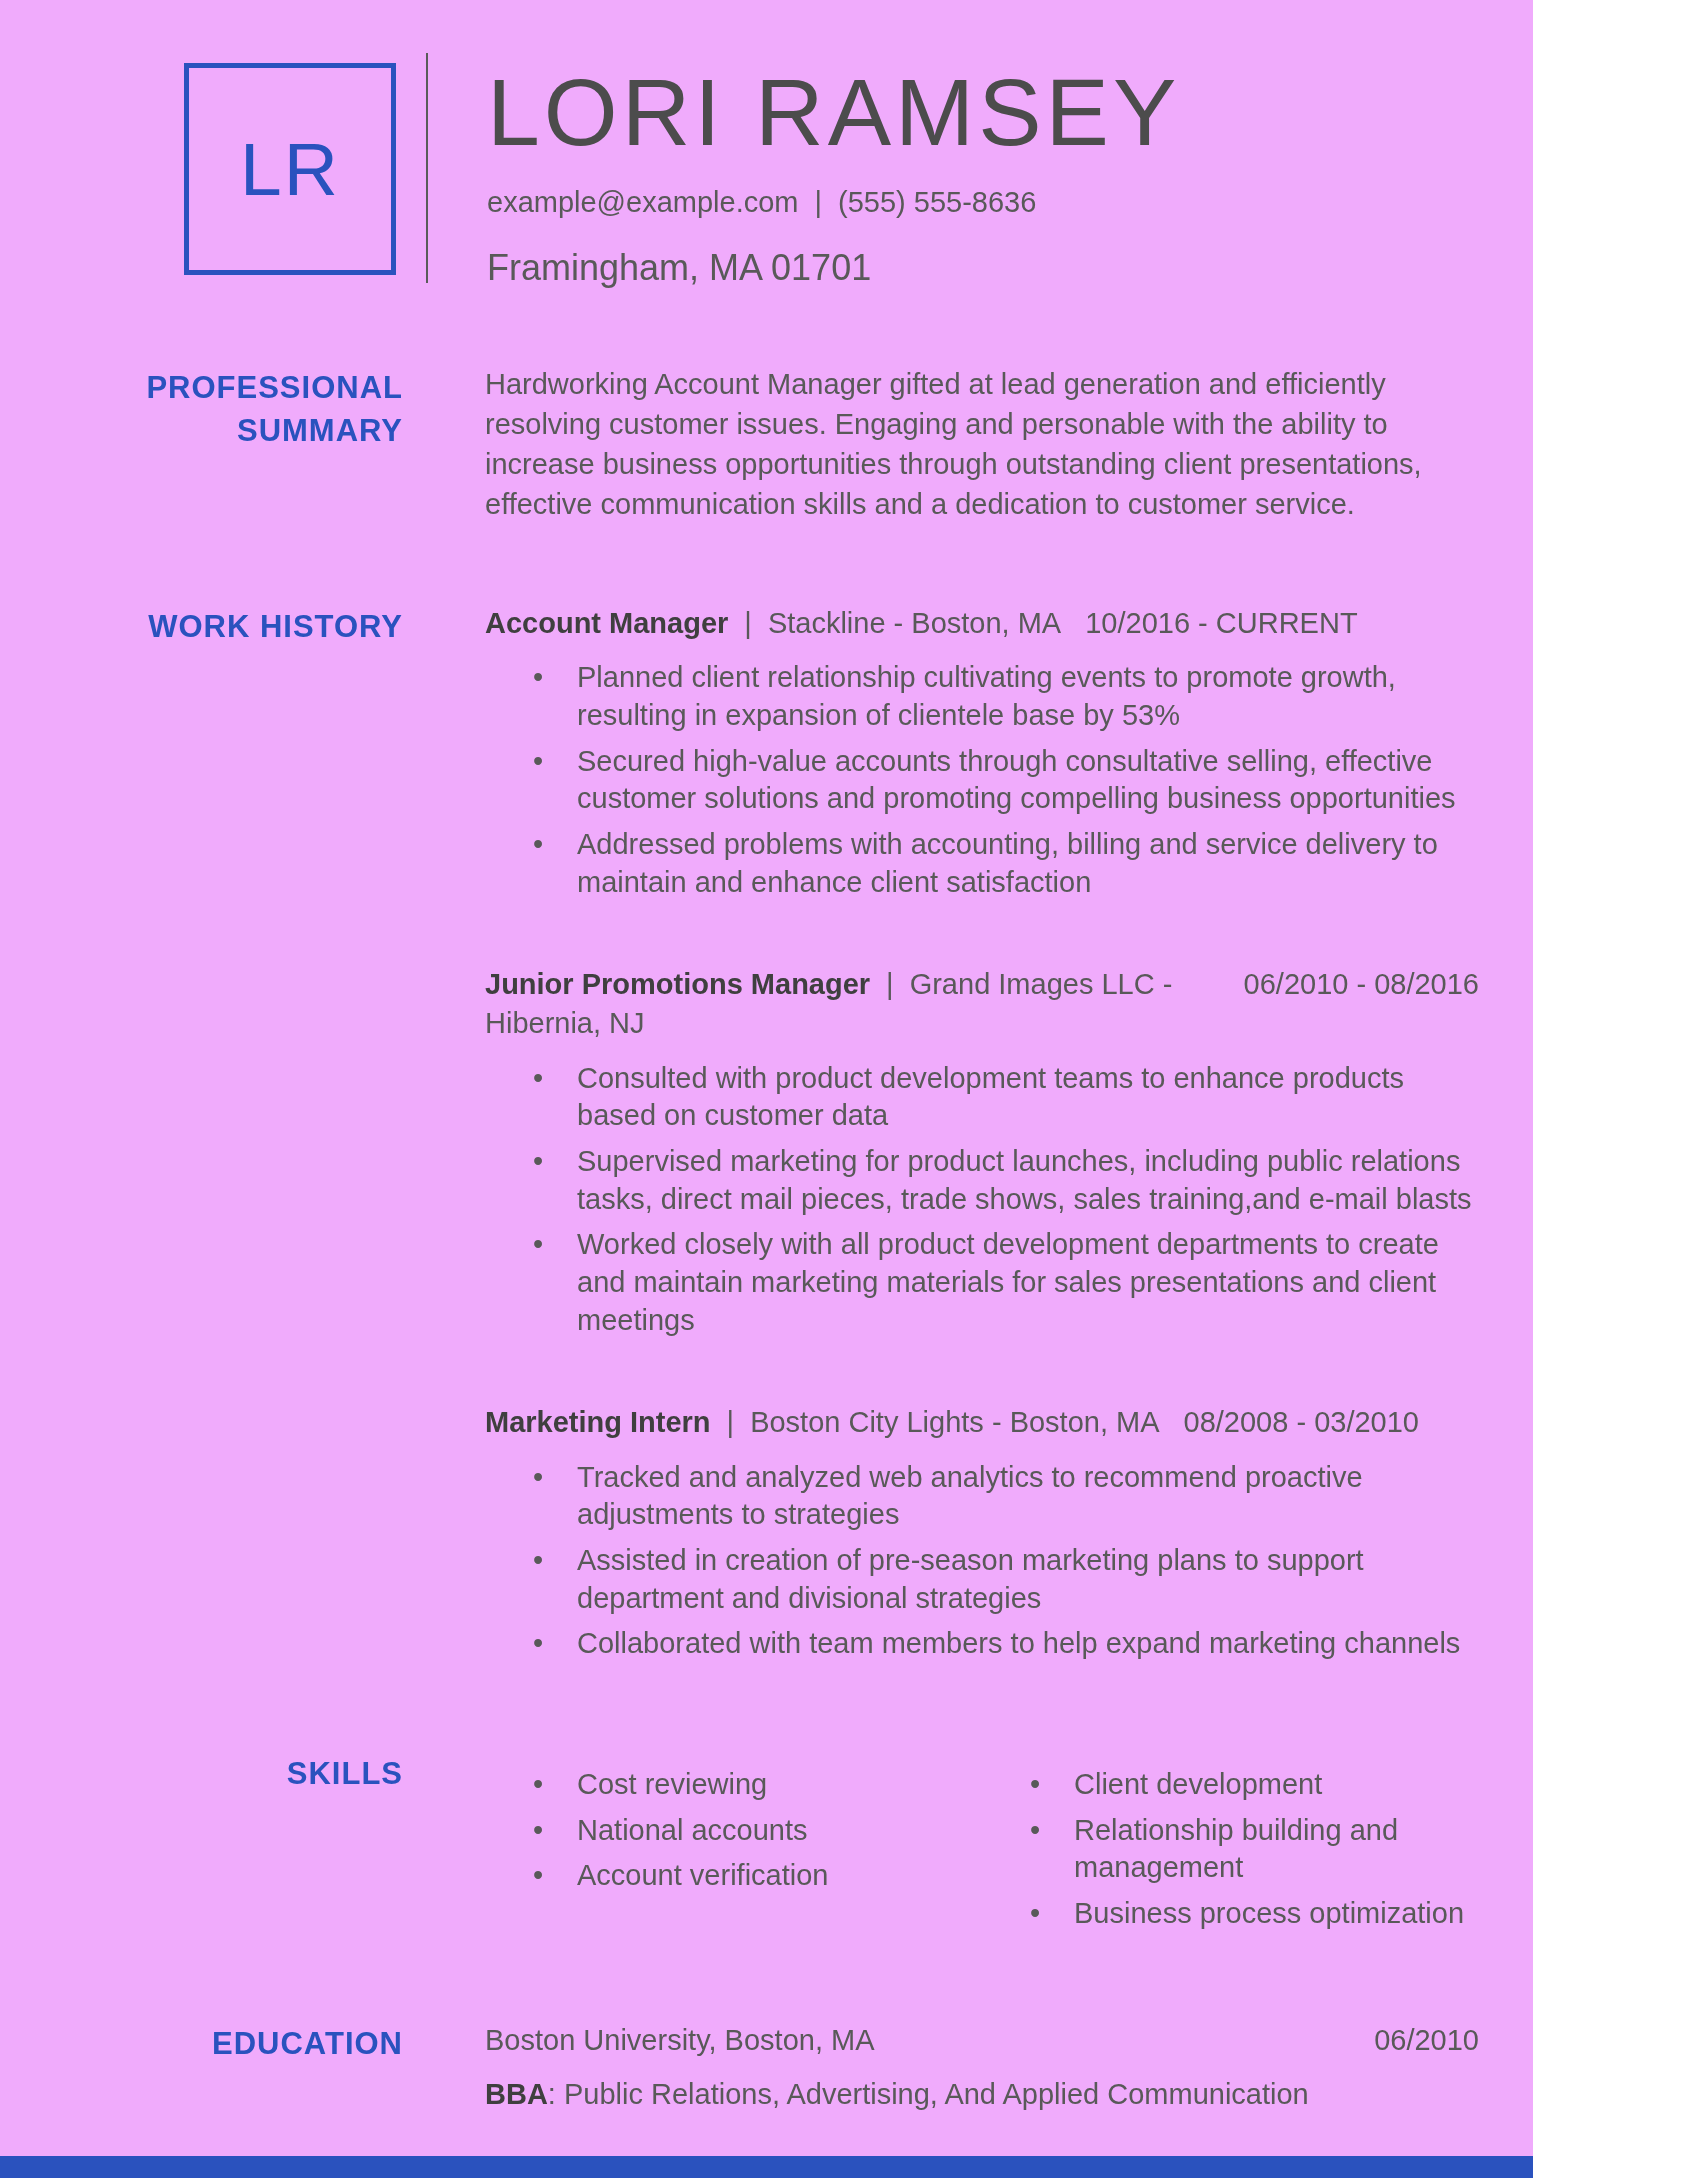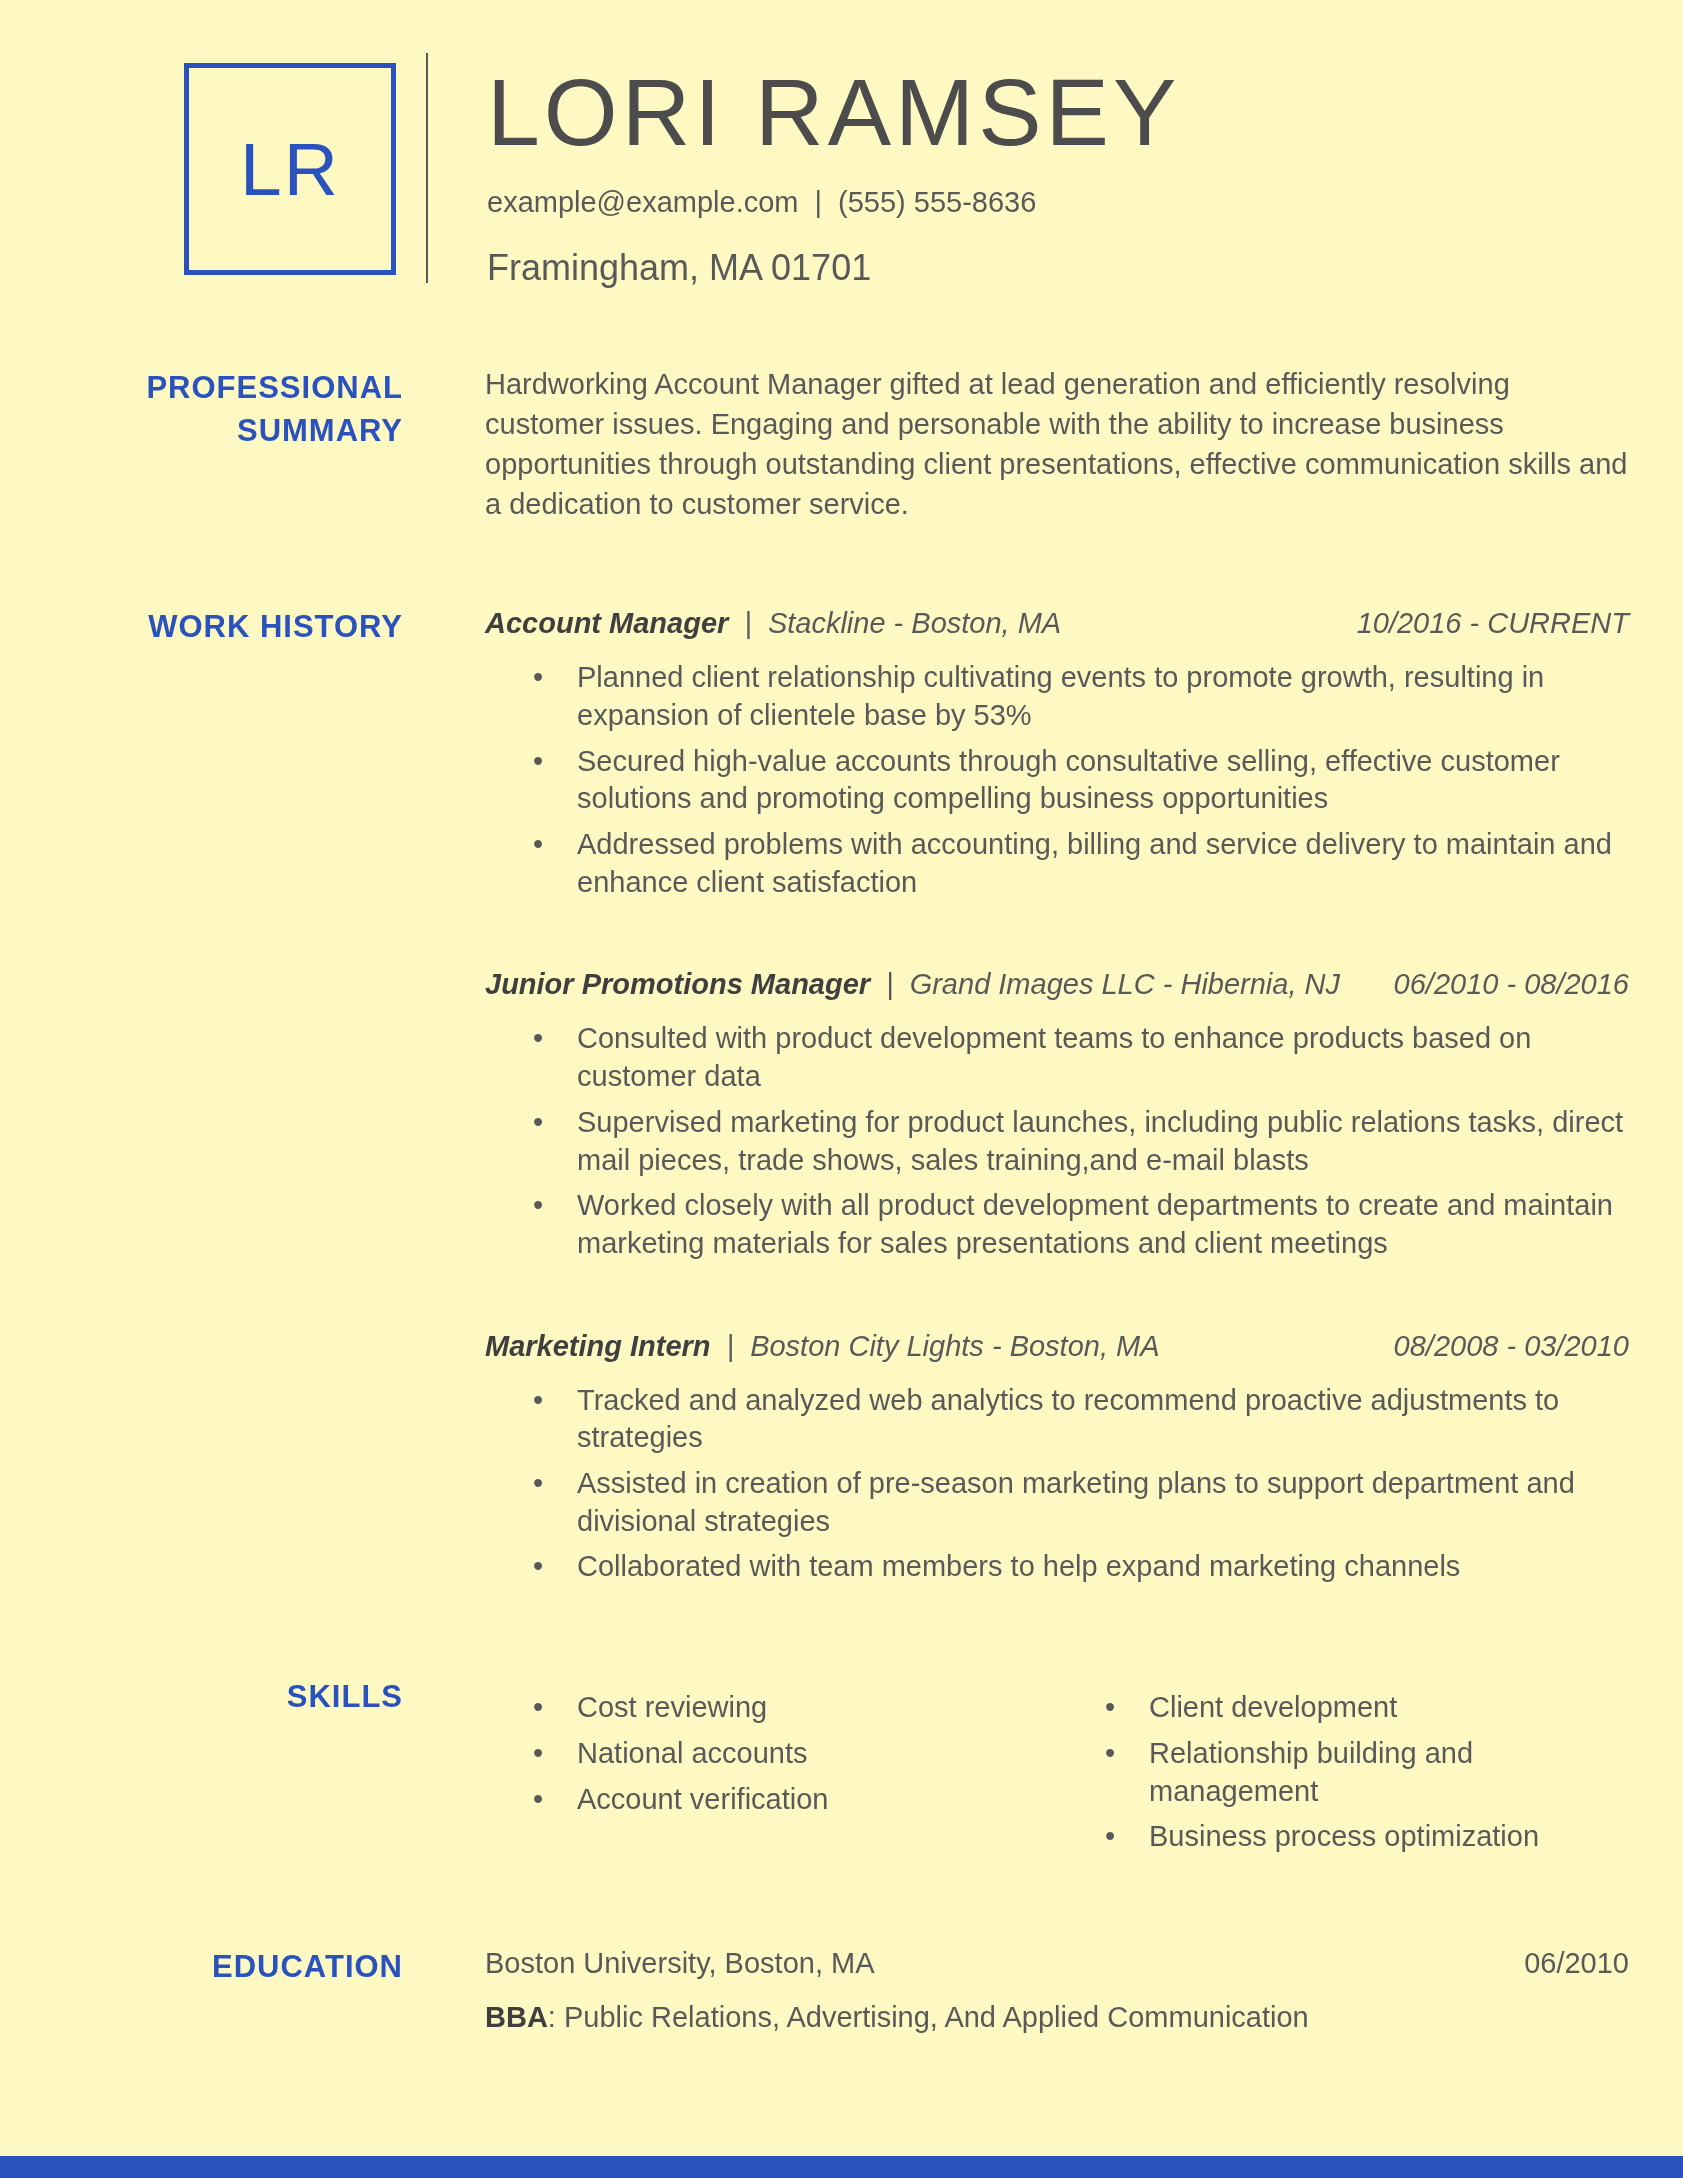--- a/index.html
+++ b/index.html
@@ -10,22 +10,22 @@
   *{box-sizing:border-box;margin:0;padding:0;}
   html,body{margin:0;padding:0;}
   body{
     width:1683px;height:2178px;
     background:#ffffff;
     font-family:"Liberation Sans","DejaVu Sans",sans-serif;
     color:var(--body);
   }
   .page{
     position:relative;
-    width:1683px;height:2178px;
-    background:#fef9c3;
+    width:1533px;height:2178px;
+    background:#f0abfc;
     overflow:hidden;
   }
   
   .header{
     display:flex;
     align-items:flex-start;
     padding:63px 133px 0 184px;
   }
   .logo-box{
     width:212px;height:212px;
@@ -86,23 +86,21 @@
     padding-top:2px;
   }
   .section-content{
     font-size:29px;
     line-height:1.38;
   }
   
   .job + .job{margin-top:63px;}
   .job-heading{
     display:flex;
-    justify-content:space-between;
     align-items:baseline;
-    font-style:italic;
   }
   .job-left{line-height:1.35;}
   .job-title{
     font-weight:700;
     color:#3f3f3f;
   }
   .job-dates{
     white-space:nowrap;
     margin-left:24px;
   }

